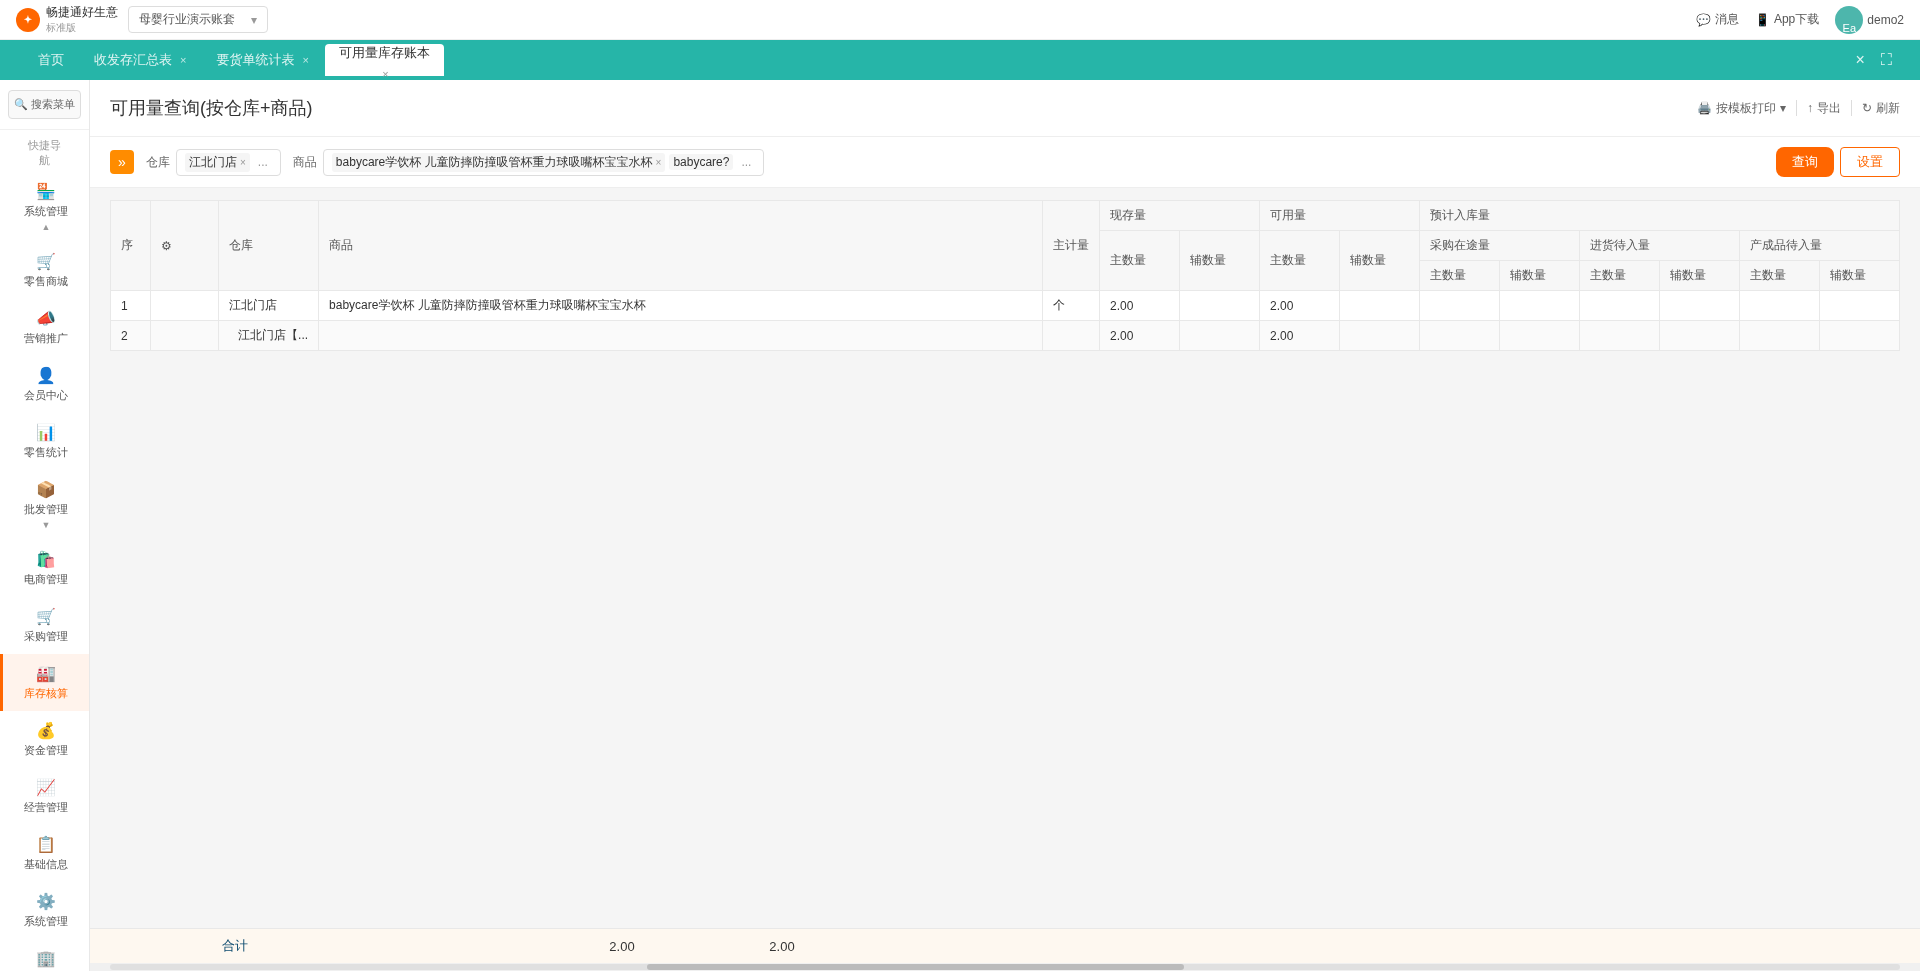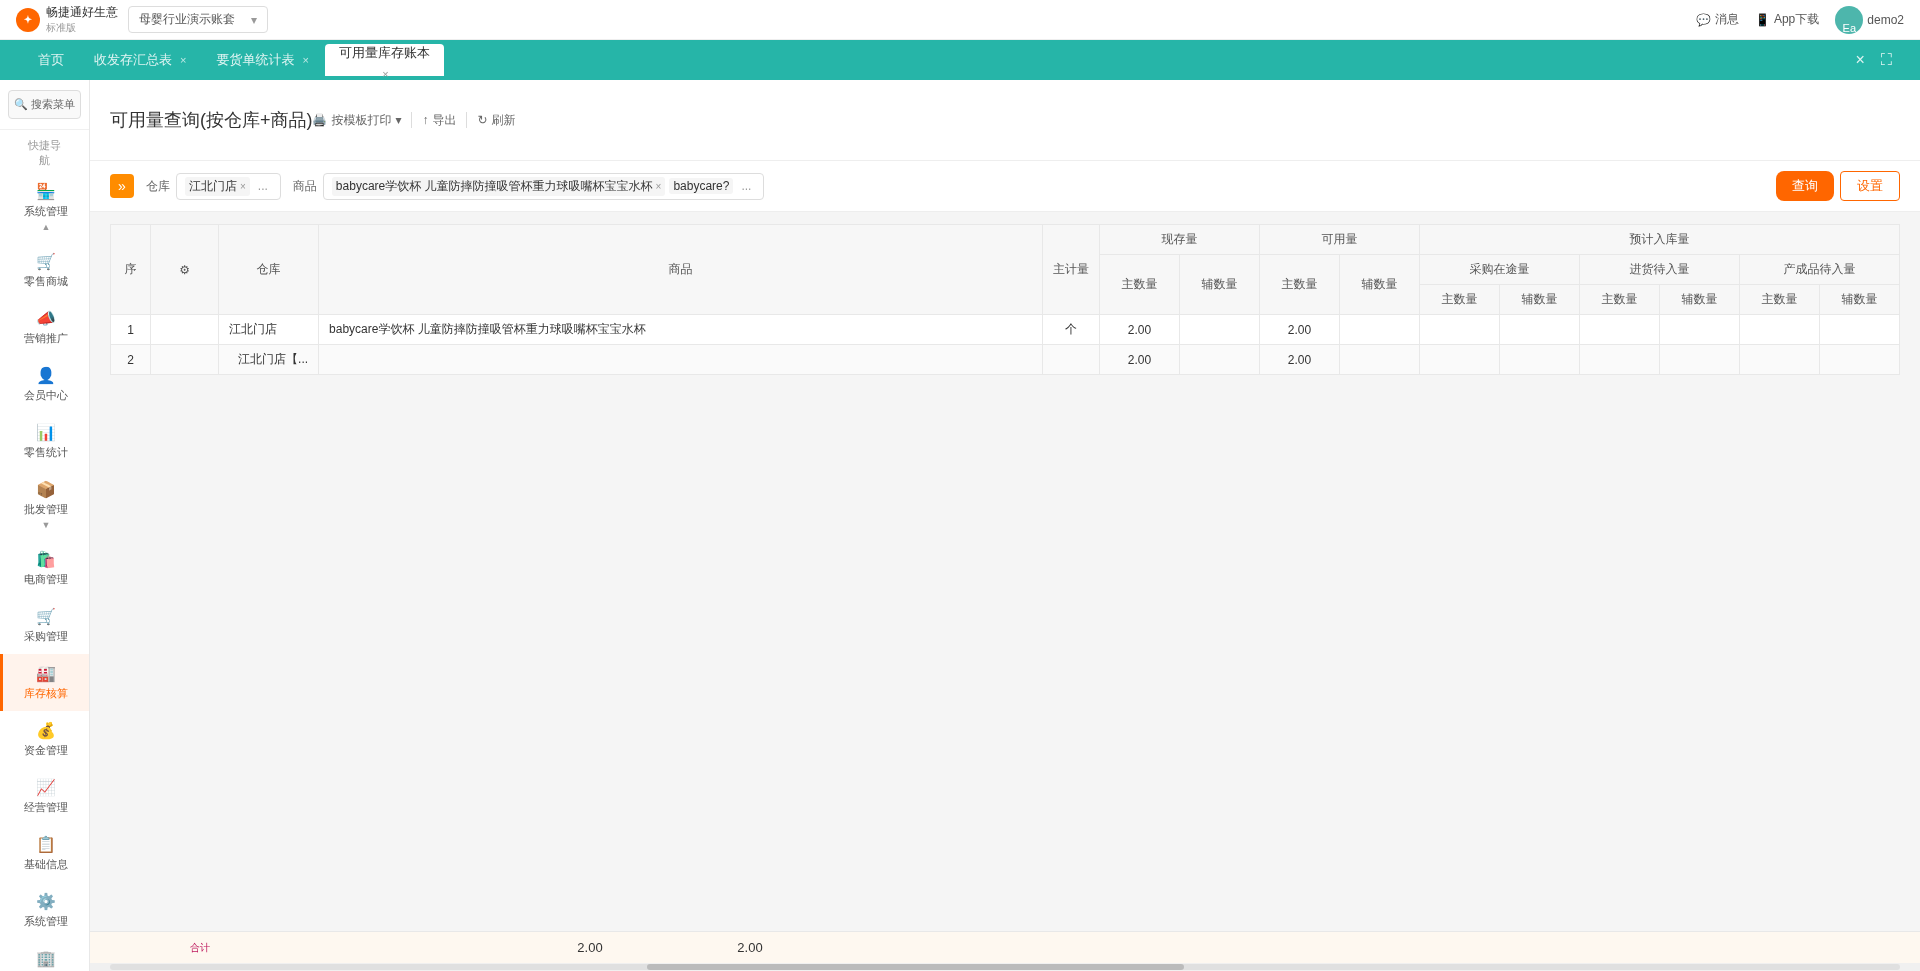--- a/index.html
+++ b/index.html
@@ -130,25 +130,25 @@
       flex: 1;
       display: flex;
       flex-direction: column;
       overflow: hidden;
       background: #f5f5f5;
     }
 
     
     .page-header {
       background: #fff;
-      padding: 28px 20px;
+      padding: 16px 20px;
       border-bottom: 1px solid #eee;
       display: flex;
       align-items: center;
-      justify-content: flex-start;
+      justify-content: space-between;
       flex-shrink: 0;
     }
     .page-title { font-size: 18px; font-weight: 500; color: #333; }
     .page-header-actions { display: flex; align-items: center; gap: 10px; }
     .btn-template { display: flex; align-items: center; gap: 4px; font-size: 12px; color: #666; cursor: pointer; }
     .btn-export { display: flex; align-items: center; gap: 4px; font-size: 12px; color: #666; cursor: pointer; }
     .btn-refresh { display: flex; align-items: center; gap: 4px; font-size: 12px; color: #666; cursor: pointer; }
 
     
     .filter-bar {
@@ -206,21 +206,21 @@
     .data-table {
       width: 100%;
       border-collapse: collapse;
       background: #fff;
       border: 1px solid #e8e8e8;
     }
     .data-table th, .data-table td {
       border: 1px solid #e8e8e8;
       padding: 6px 10px;
       font-size: 12px;
-      text-align: center;
+      text-align: left;
       white-space: nowrap;
     }
     .data-table th {
       background: #f7f7f7;
       color: #555;
       font-weight: 500;
     }
     .data-table td { color: #333; }
     .col-num { width: 40px; }
     .col-warehouse { width: 100px; text-align: left; }
@@ -232,21 +232,21 @@
 
     
     .table-footer {
       background: #fef8f0;
       border-top: 1px solid #e8e8e8;
       padding: 8px 20px;
       display: flex;
       align-items: center;
       flex-shrink: 0;
     }
-    .footer-label { font-size: 10px; color: #be185d; width: 160px; margin-left: 80px; }
+    .footer-label { font-size: 13px; color: #0c4a6e; width: 160px; margin-left: 112px; }
     .footer-values { display: flex; gap: 0; }
     .footer-val { width: 80px; text-align: center; font-size: 13px; font-weight: 500; color: #333; }
 
     
     .scrollbar-area {
       height: 8px;
       background: #f0f0f0;
       display: flex;
       align-items: center;
       padding: 0 20px;

